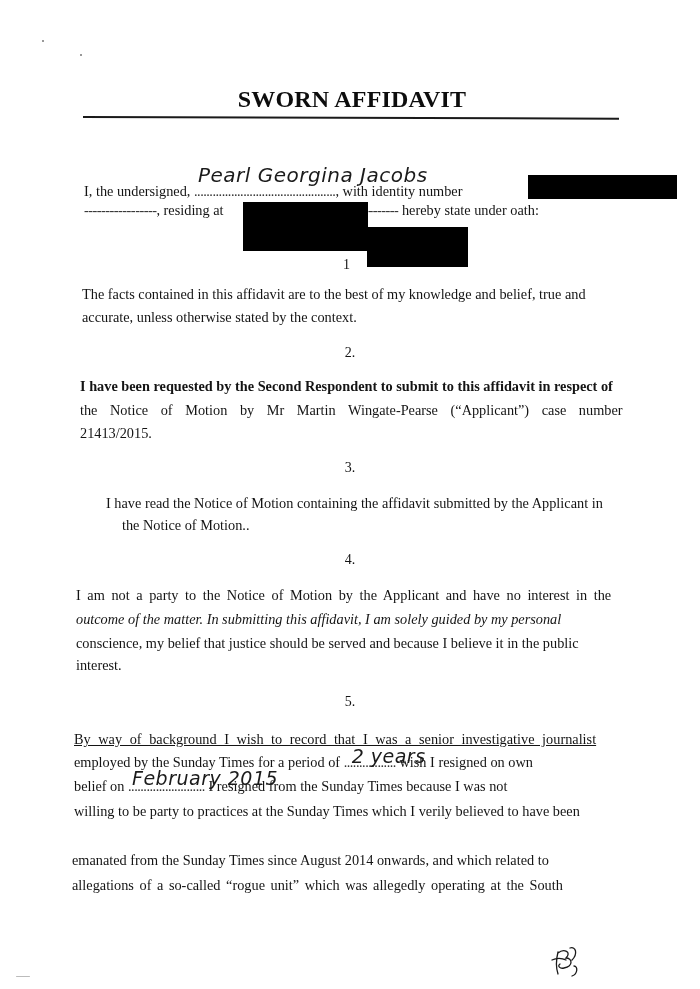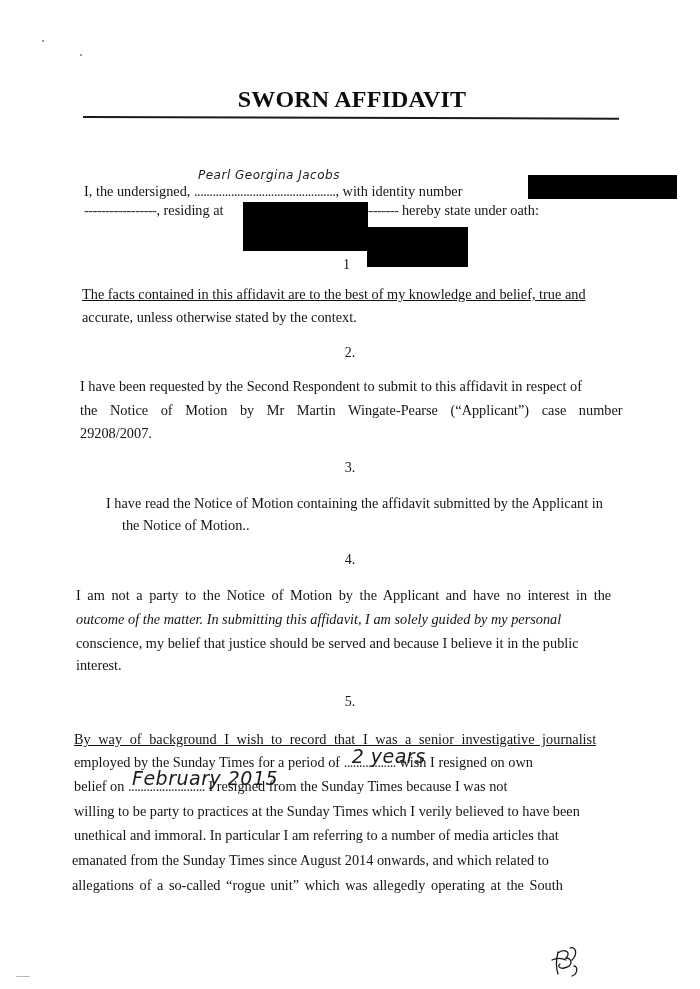--- a/index.html
+++ b/index.html
@@ -93,42 +93,42 @@
 <div class="page">
 
   <div class="speck" style="left:42px;top:40px;"></div>
   <div class="speck" style="left:80px;top:54px;"></div>
   <div class="speck" style="left:16px;top:976px;width:14px;height:1px;background:#bbb;"></div>
 
   <div class="title">SWORN AFFIDAVIT</div>
   <div class="title-rule"></div>
 
   <div class="line" style="left:84px;top:182px;">
-    <span>I, the undersigned, </span><span class="fill-field"><span class="dots">..............................................</span><span class="hand" style="position:absolute;left:4px;top:-16px;font-size:12px;">Pearl Georgina Jacobs</span></span><span>, with identity number</span>
+    <span>I, the undersigned, </span><span class="fill-field"><span class="dots">..............................................</span><span class="hand" style="position:absolute;left:4px;top:-16px;font-size:20px;">Pearl Georgina Jacobs</span></span><span>, with identity number</span>
   </div>
 
   <div class="line" style="left:84px;top:201px;">
     <span class="dots">-----------------</span><span>, residing at</span>
   </div>
   <div class="line" style="left:360px;top:201px;">
     <span class="dots">---------</span><span> hereby state under oath:</span>
   </div>
 
   <div class="redact" style="left:528px;top:175px;width:149px;height:24px;"></div>
   <div class="redact" style="left:243px;top:202px;width:125px;height:49px;"></div>
   <div class="redact" style="left:367px;top:227px;width:101px;height:40px;"></div>
 
   <div class="line" style="left:343px;top:256px;font-size:14px;">1</div>
-  <div class="line" style="left:82px;top:285px;text-decoration:underline;">The facts contained in this affidavit are to the best of my knowledge and belief, true and</div>
+  <div class="line" style="left:82px;top:285px;">The facts contained in this affidavit are to the best of my knowledge and belief, true and</div>
   <div class="line" style="left:82px;top:308px;">accurate, unless otherwise stated by the context.</div>
 
   <div class="num" style="top:345px;">2.</div>
-  <div class="line" style="left:80px;top:377px;">I have been requested by the Second Respondent to submit to this affidavit in respect of</div>
+  <div class="line" style="left:80px;top:377px;font-weight:bold;">I have been requested by the Second Respondent to submit to this affidavit in respect of</div>
   <div class="line" style="left:80px;top:401px;word-spacing:9px;">the Notice of Motion by Mr Martin Wingate-Pearse (“Applicant”) case number</div>
-  <div class="line" style="left:80px;top:424px;">29208/2007.</div>
+  <div class="line" style="left:80px;top:424px;">21413/2015.</div>
 
   <div class="num" style="top:460px;">3.</div>
   <div class="line" style="left:78px;top:494px;margin-left:28px;">I have read the Notice of Motion containing the affidavit submitted by the Applicant in</div>
   <div class="line" style="left:78px;top:516px;margin-left:44px;">the Notice of Motion..</div>
 
   <div class="num" style="top:552px;">4.</div>
   <div class="line" style="left:76px;top:586px;word-spacing:3px;">I am not a party to the Notice of Motion by the Applicant and have no interest in the</div>
   <div class="line" style="left:76px;top:610px;font-style:italic;">outcome of the matter. In submitting this affidavit, I am solely guided by my personal</div>
   <div class="line" style="left:76px;top:634px;">conscience, my belief that justice should be served and because I believe it in the public</div>
   <div class="line" style="left:76px;top:656px;">interest.</div>
@@ -138,21 +138,20 @@
 
   <div class="line" style="left:74px;top:753px;">
     <span>employed by the Sunday Times for a period of </span><span class="fill-field"><span class="dots">.................</span><span class="hand" style="position:absolute;left:8px;top:-6px;">2 years</span></span><span> wish I resigned on own</span>
   </div>
 
   <div class="line" style="left:74px;top:777px;">
     <span>belief on </span><span class="fill-field"><span class="dots">.........................</span><span class="hand" style="position:absolute;left:4px;top:-8px;">February 2015</span></span><span> I resigned from the Sunday Times because I was not</span>
   </div>
 
   <div class="line" style="left:74px;top:802px;">willing to be party to practices at the Sunday Times which I verily believed to have been</div>
-  <div class="line" style="left:74px;top:826px;">unethical and immoral. In particular I am referring to a number of media articles that</div>
   <div class="line" style="left:72px;top:851px;">emanated from the Sunday Times since August 2014 onwards, and which related to</div>
   <div class="line" style="left:72px;top:876px;word-spacing:2px;">allegations of a so-called “rogue unit” which was allegedly operating at the South</div>
 
   <svg class="sig" style="left:546px;top:944px;" width="40" height="38" viewBox="0 0 40 38">
     <path d="M6 16 C10 14, 16 14, 20 16 M12 8 C10 16, 10 24, 12 30 M12 9 C18 4, 26 8, 20 14 C26 14, 28 22, 18 24 C14 25, 11 22, 14 20 M24 4 C30 2, 32 10, 26 16 M28 22 C32 22, 32 30, 26 32" fill="none" stroke="#1a1a1a" stroke-width="1.3" stroke-linecap="round"></path>
   </svg>
 
 </div>
 
 </body></html>

